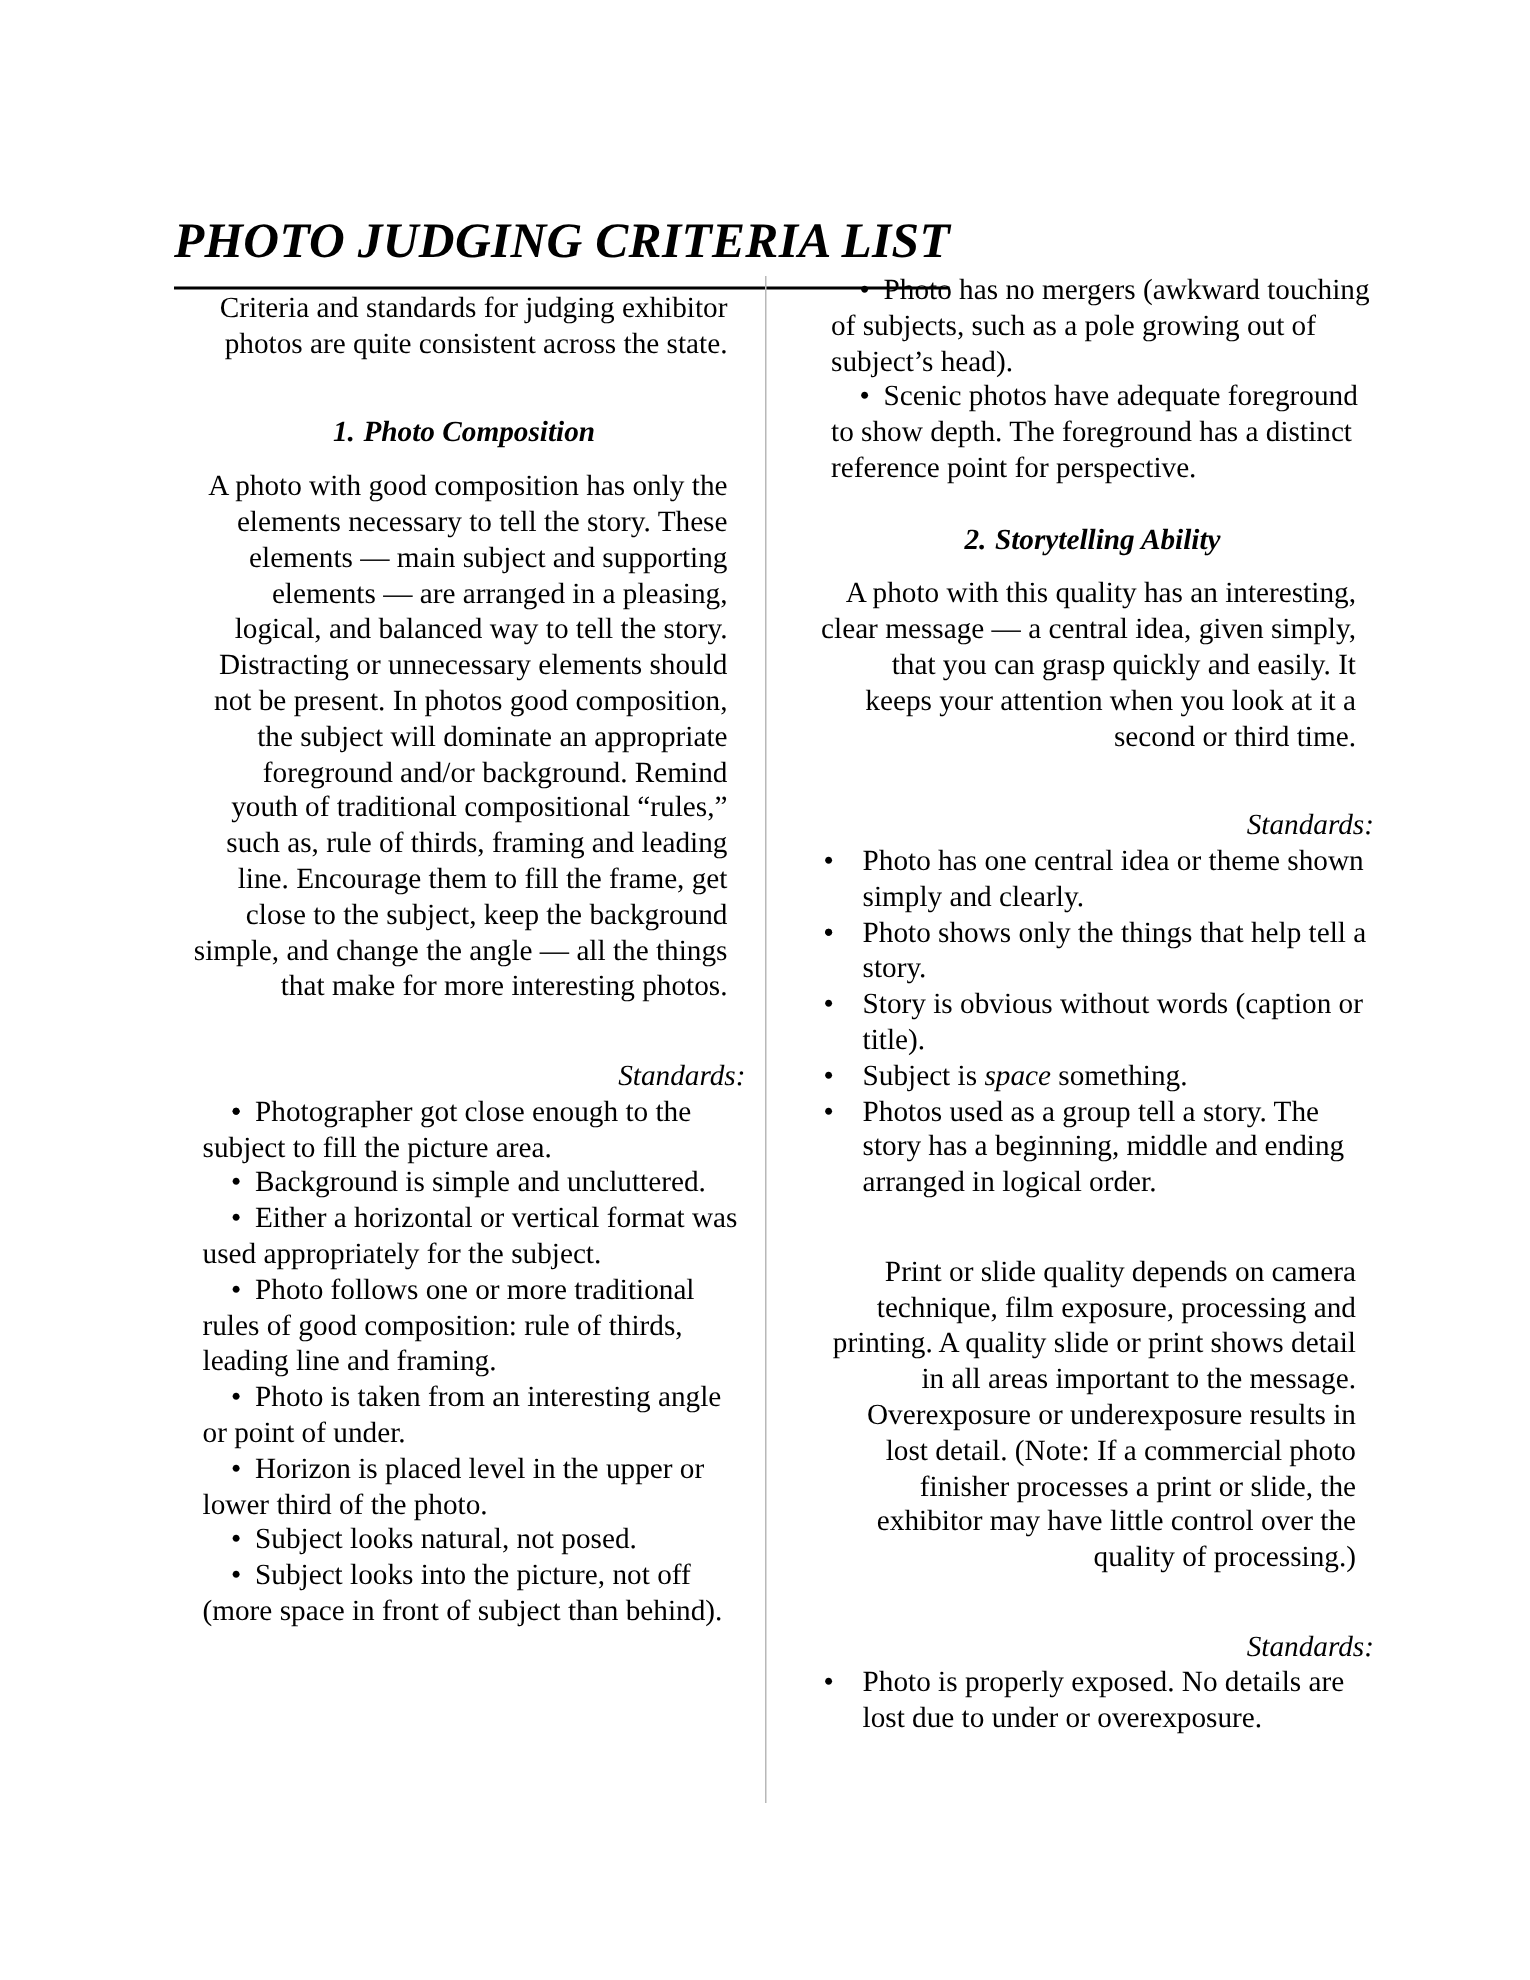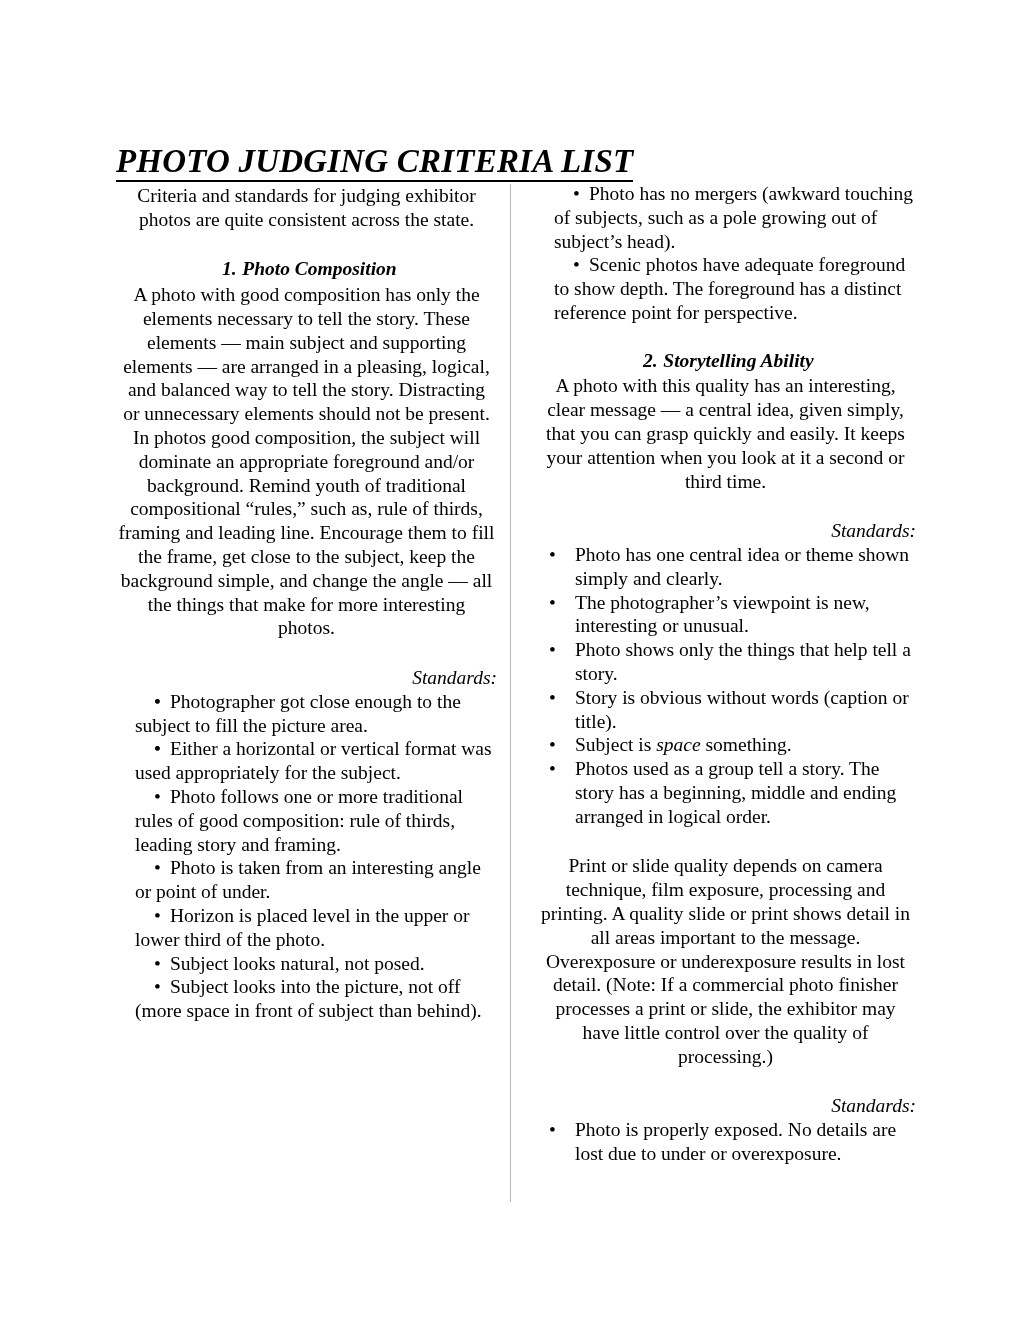--- a/index.html
+++ b/index.html
@@ -32,21 +32,21 @@
     top: 120px;
     font-size: 33px;
     line-height: 38px;
     font-weight: bold;
     font-style: italic;
     letter-spacing: 0.2px;
     white-space: nowrap;
   }
   .doc-title .ul {
     border-bottom: 2.5px solid #000;
-    padding-bottom: 1px;
+    padding-bottom: 12px;
   }
 
   
   .columns {
     position: absolute;
     left: 116px;
     top: 182px;
     width: 800px;
   }
   .col {
@@ -63,22 +63,22 @@
     position: absolute;
     left: 394px;
     top: 2px;
     width: 1px;
     height: 1018px;
     background: #b8b8b8;
   }
 
   
   p.body-text {
-    margin: 2px;
-    text-align: center;
+    margin: 12px;
+    text-align: right;
   }
   .heading-num {
     margin: 0;
     font-weight: bold;
     font-style: italic;
     text-align: center;
   }
   .heading-num .num {
     display: inline-block;
     min-width: 26px;
@@ -147,23 +147,23 @@
 
       <p class="body-text">A photo with good composition has only the elements necessary to tell the story. These elements — main subject and supporting elements — are arranged in a pleasing, logical, and balanced way to tell the story. Distracting or unnecessary elements should not be present. In photos good composition, the subject will dominate an appropriate foreground and/or background. Remind youth of traditional compositional “rules,” such as, rule of thirds, framing and leading line. Encourage them to fill the frame, get close to the subject, keep the background simple, and change the angle — all the things that make for more interesting photos.</p>
 
       <div class="gap"></div>
 
       <p class="standards-label">Standards:</p>
 
       <ul class="bullets tab-style">
         <li><span class="bullet">•</span></li>
         <li><span class="bullet">•</span><span>Photographer got close enough to the subject to fill the picture area.</span></li>
-        <li><span class="bullet">•</span></li>
+        <li><span class="bullet">•</span><span>Background is simple and uncluttered.</span></li>
         <li><span class="bullet">•</span><span>Either a horizontal or vertical format was used appropriately for the subject.</span></li>
-        <li><span class="bullet">•</span><span>Photo follows one or more traditional rules of good composition: rule of thirds, leading story and framing.</span></li>
+        <li><span class="bullet">•</span><span>Photo follows one or more traditional rules of good composition: rule of thirds, leading line and framing.</span></li>
         <li><span class="bullet">•</span><span>Photo is taken from an interesting angle or point of under.</span></li>
         <li><span class="bullet">•</span><span>Horizon is placed level in the upper or lower third of the photo.</span></li>
         <li><span class="bullet">•</span><span>Subject looks natural, not posed.</span></li>
         <li><span class="bullet">•</span><span>Subject looks into the picture, not off (more space in front of subject than behind).</span></li>
       </ul>
 
     </div>
 
     <div class="col col-right">
 
@@ -177,21 +177,21 @@
       <p class="heading-num"><span class="num">2.</span><span>Storytelling Ability</span></p>
 
       <p class="body-text">A photo with this quality has an interesting, clear message — a central idea, given simply, that you can grasp quickly and easily. It keeps your attention when you look at it a second or third time.</p>
 
       <div class="gap"></div>
 
       <p class="standards-label">Standards:</p>
 
       <ul class="bullets hang-style">
         <li><span class="bullet">•</span><span>Photo has one central idea or theme shown simply and clearly.</span></li>
-        <li><span class="bullet">•</span><span>The photographer’s viewpoint is new, interesting or unusual.</span></li>
+        <li><span class="bullet">•</span></li>
         <li><span class="bullet">•</span><span>Photo shows only the things that help tell a story.</span></li>
         <li><span class="bullet">•</span><span>Story is obvious without words (caption or title).</span></li>
         <li><span class="bullet">•</span><span>Subject is </span><em class="it">space</em><span> something.</span></li>
         <li><span class="bullet">•</span><span>Photos used as a group tell a story. The story has a beginning, middle and ending arranged in logical order.</span></li>
       </ul>
 
       <div class="gap"></div>
 
 
       <p class="body-text">Print or slide quality depends on camera technique, film exposure, processing and printing. A quality slide or print shows detail in all areas important to the message. Overexposure or underexposure results in lost detail. (Note: If a commercial photo finisher processes a print or slide, the exhibitor may have little control over the quality of processing.)</p>

